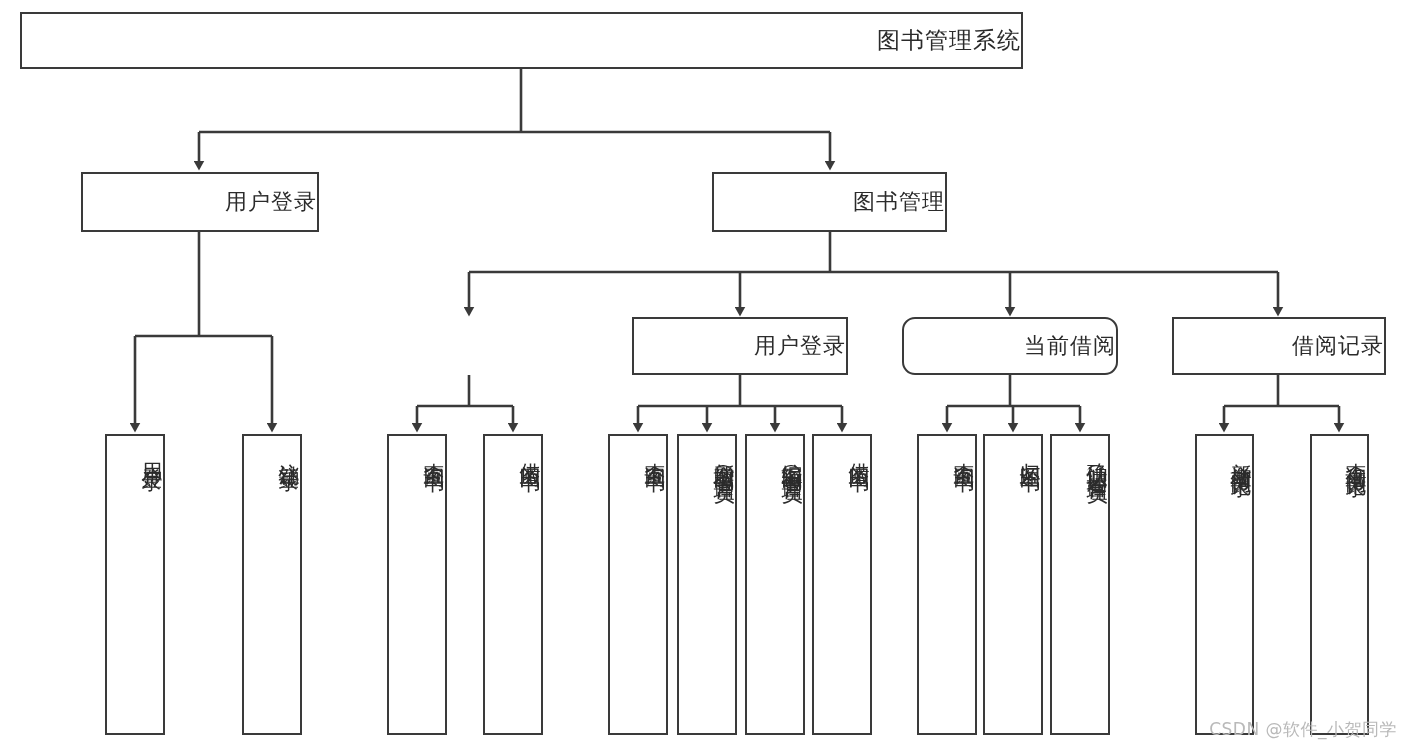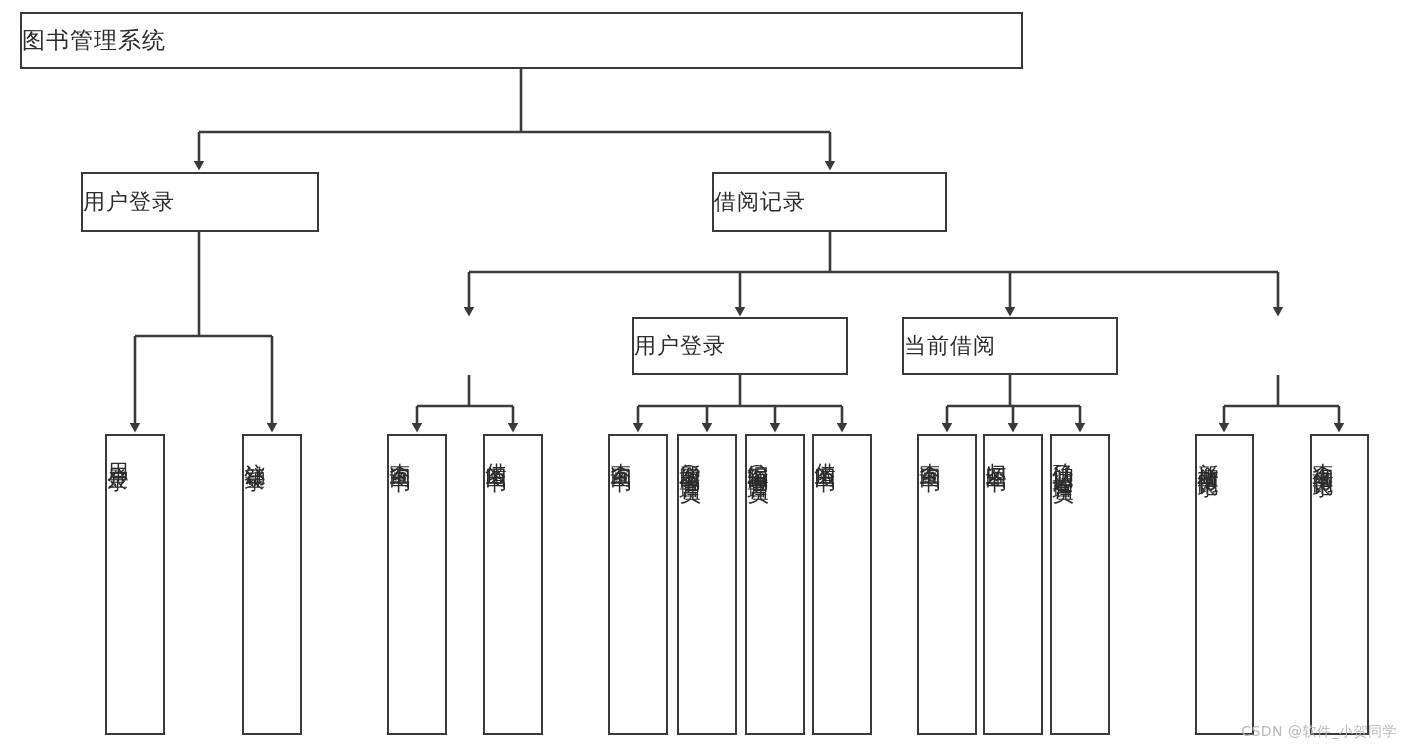--- a/index.html
+++ b/index.html
@@ -22,21 +22,21 @@
     height:747px;
     pointer-events:none;
   }
   .node{
     position:absolute;
     box-sizing:border-box;
     border:2.5px solid #3a3a3a;
     background:#ffffff;
     display:flex;
     align-items:center;
-    justify-content:flex-start;
+    justify-content:flex-end;
     text-align:center;
   }
   .node.h{
     font-size:22px;
     line-height:1.2;
     letter-spacing:1px;
   }
   .node.root{
     font-size:23px;
   }
@@ -52,21 +52,21 @@
     text-orientation:upright;
     line-height:1.05;
     letter-spacing:3px;
     white-space:nowrap;
     display:block;
   }
   .watermark{
     position:absolute;
     right:8px;
     bottom:6px;
-    font-size:14px;
+    font-size:17px;
     color:#b9b9b9;
     letter-spacing:0.5px;
     white-space:nowrap;
     z-index:5;
   }
 </style>
 </head>
 <body>
 
 <div id="canvas">
@@ -122,28 +122,31 @@
   </svg>
 
   <div class="node h root" style="left:20px; top:12px; width:1003px; height:57px;">
     <span>图书管理系统</span>
   </div>
 
   <div class="node h" style="left:81px; top:172px; width:238px; height:60px;">
     <span>用户登录</span>
   </div>
   <div class="node h" style="left:712px; top:172px; width:235px; height:60px;">
-    <span>借阅记录</span>
+    <span>图书管理</span>
   </div>
 
   <div class="node h" style="left:632px; top:317px; width:216px; height:58px;">
     <span>用户登录</span>
   </div>
-  <div class="node h" style="left:902px; top:317px; width:216px; height:58px;">
+  <div class="node h" style="left:902px; top:317px; width:216px; height:58px;border-radius:13px;">
     <span>当前借阅</span>
+  </div>
+  <div class="node h" style="left:1172px; top:317px; width:214px; height:58px;">
+    <span>借阅记录</span>
   </div>
 
   <div class="node v" style="left:105px; top:434px; width:60px; height:301px;">
     <span class="vtext">用户登录</span>
   </div>
   <div class="node v" style="left:242px; top:434px; width:60px; height:301px;">
     <span class="vtext">注销登录</span>
   </div>
 
   <div class="node v" style="left:387px; top:434px; width:60px; height:301px;">

